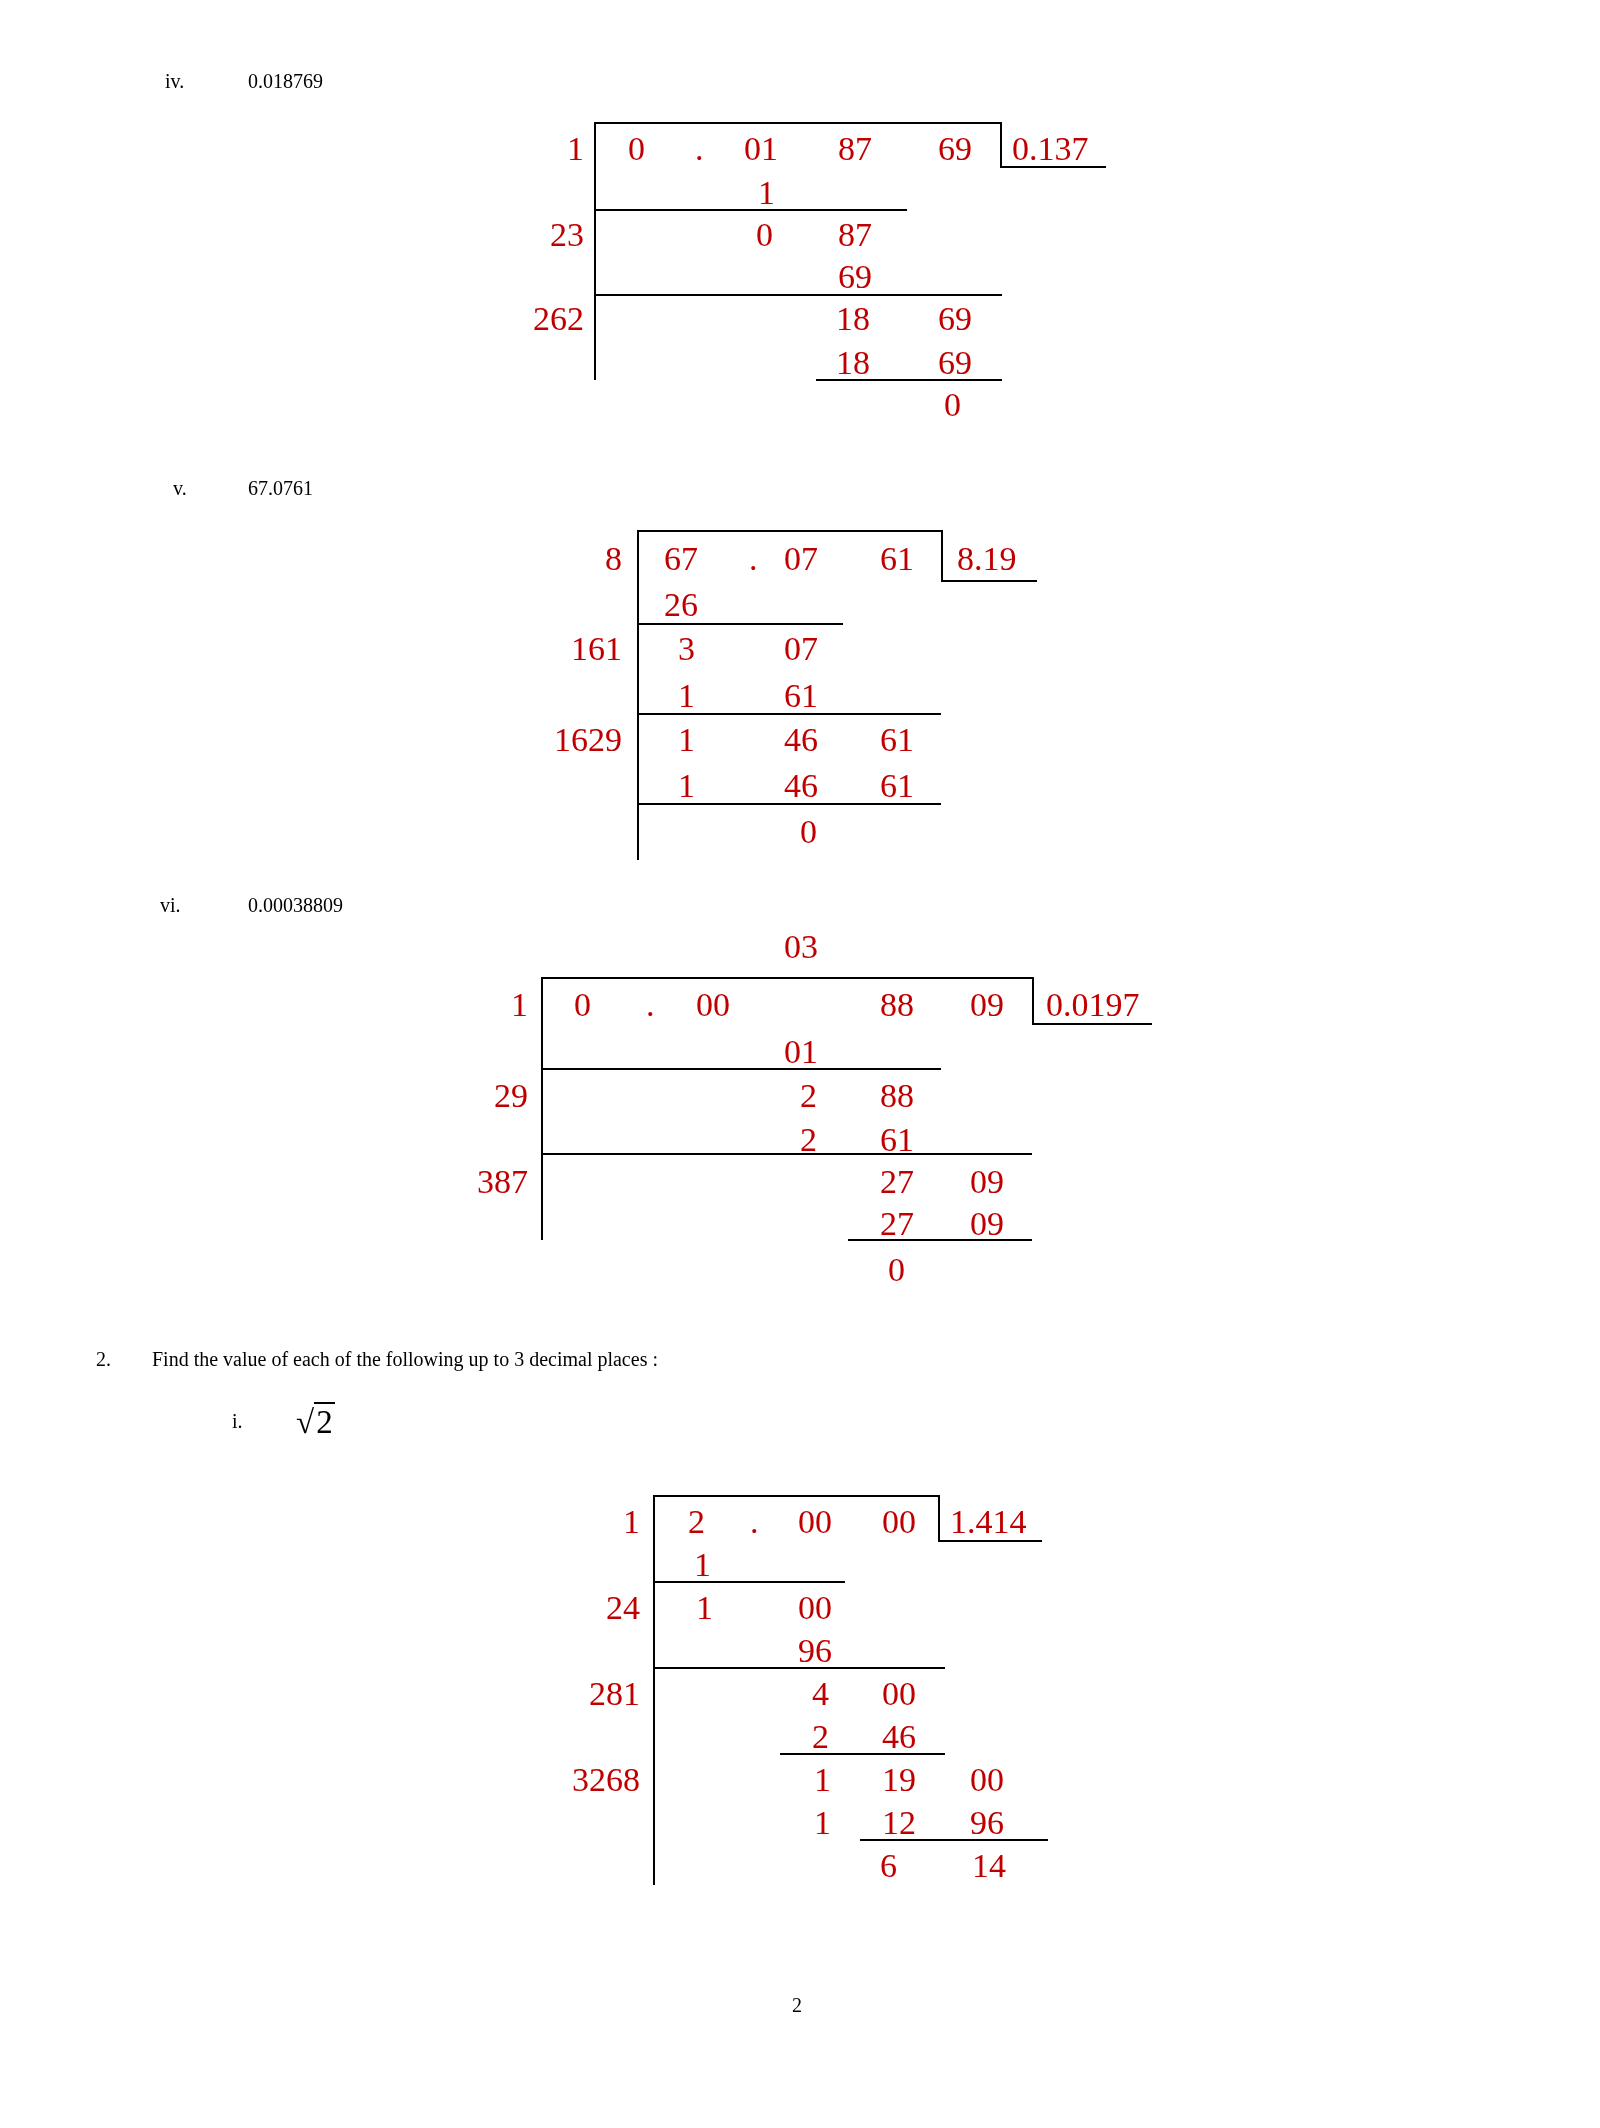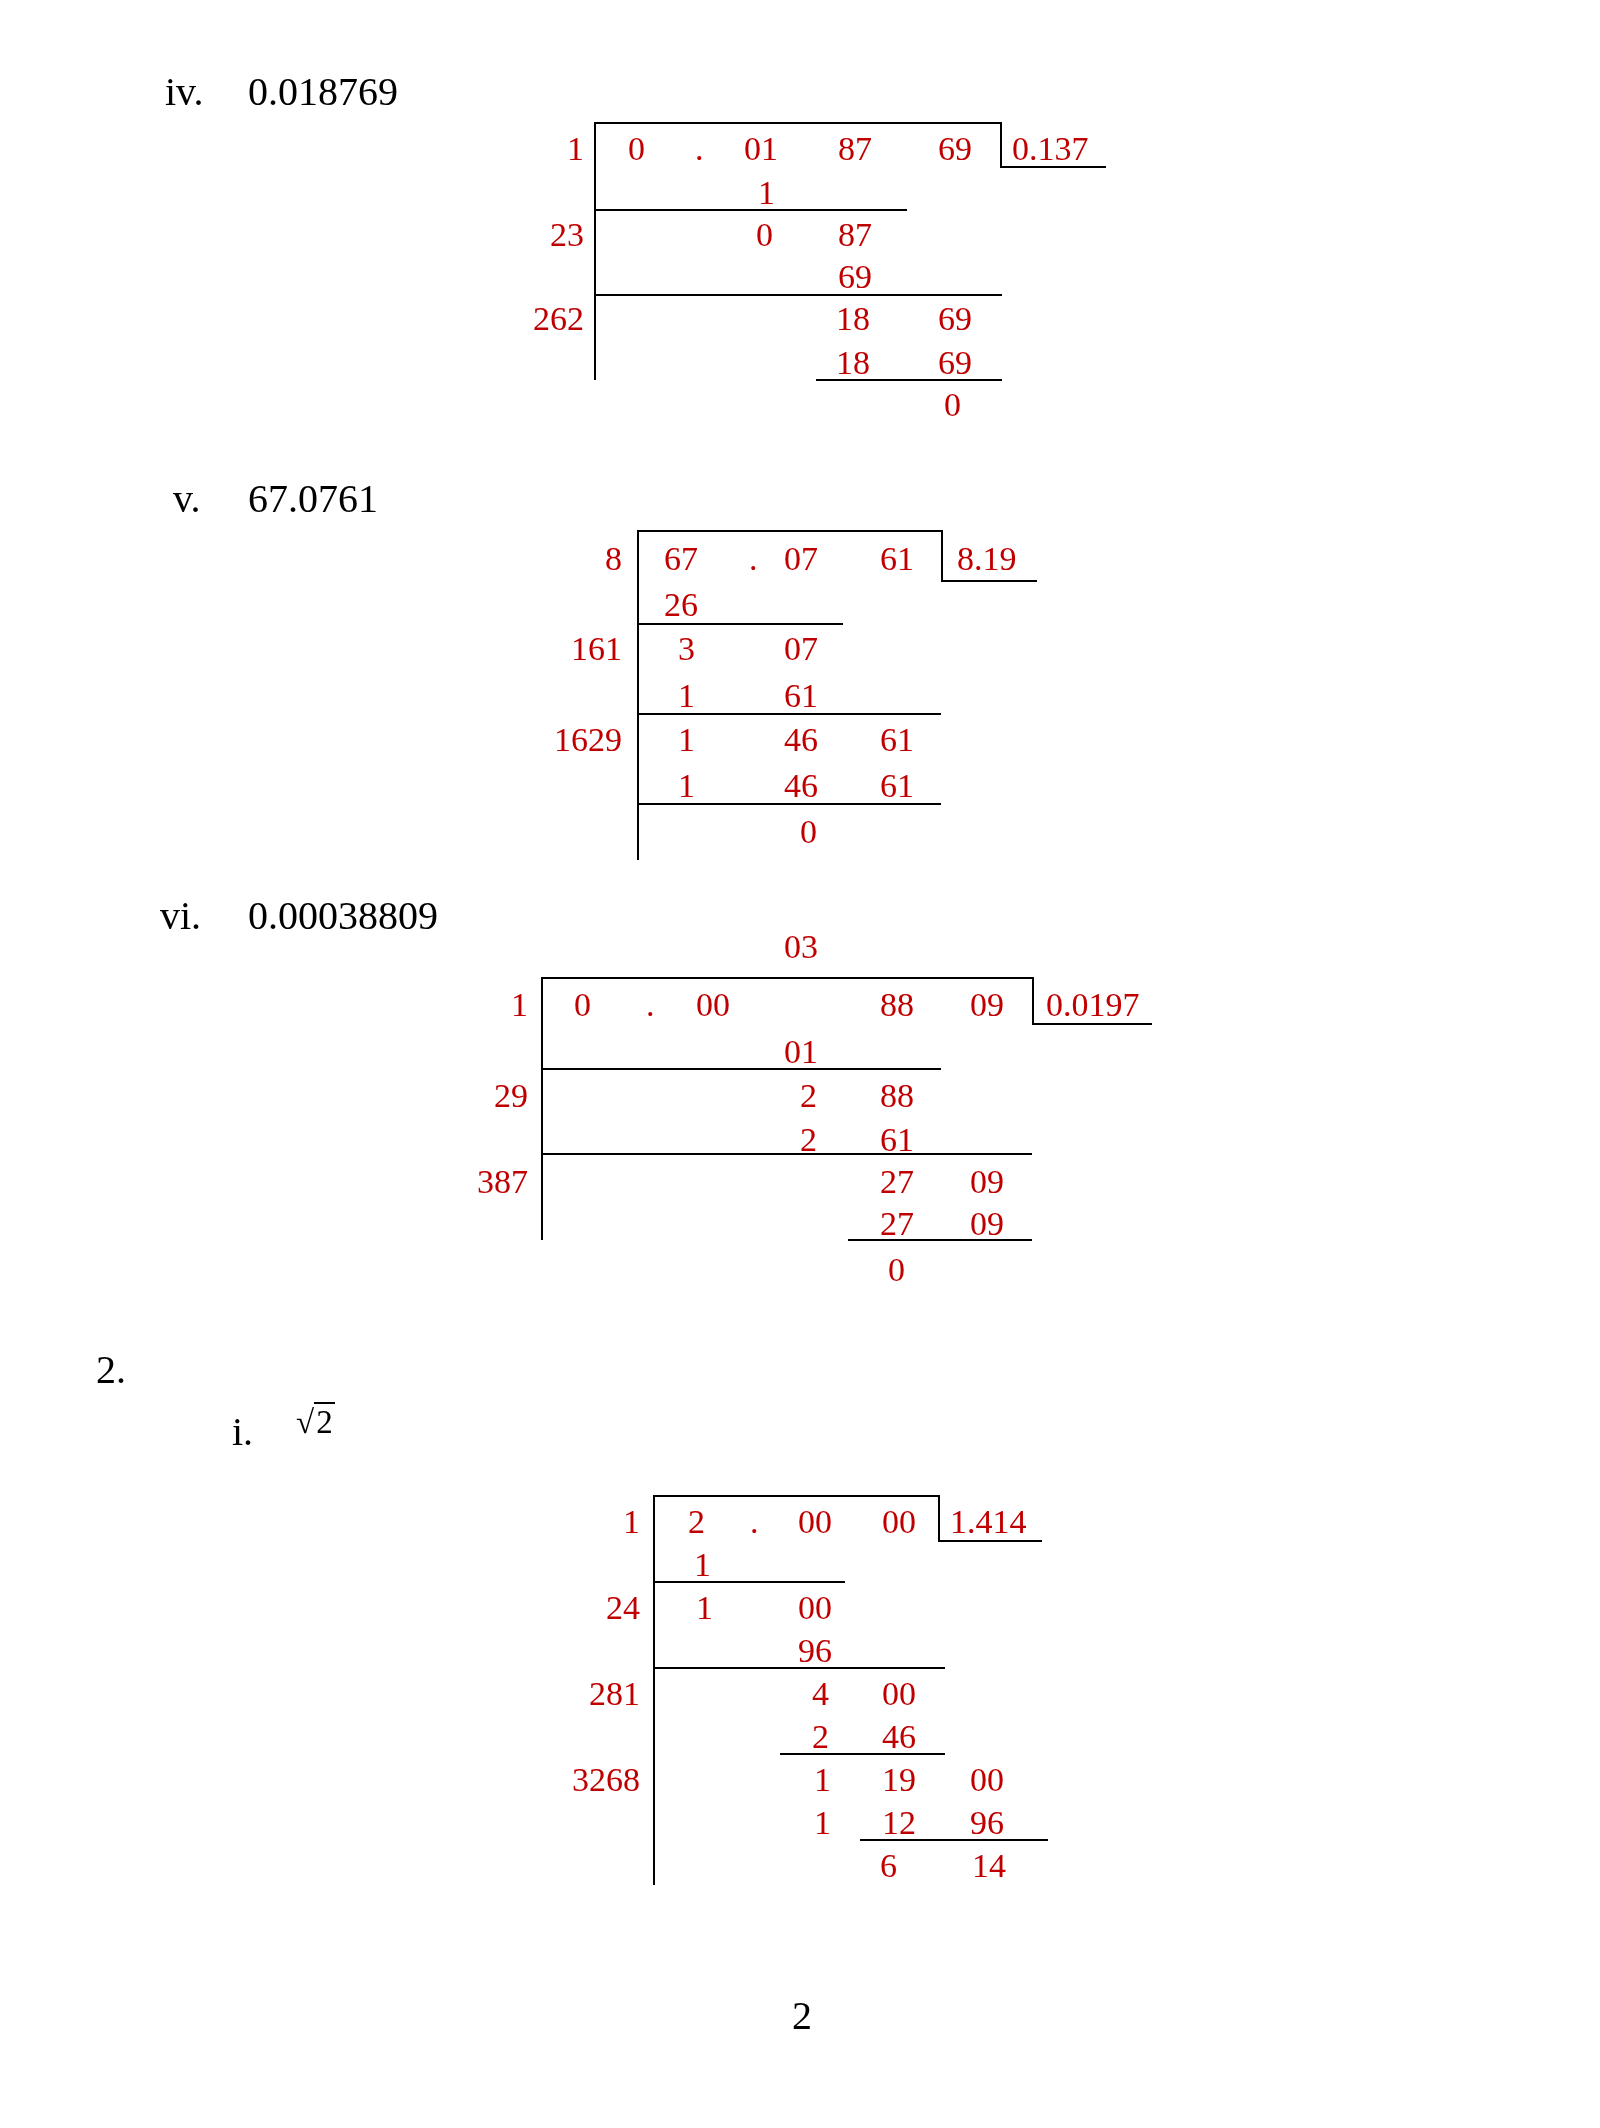--- a/index.html
+++ b/index.html
@@ -4,21 +4,21 @@
 <title>Document</title>
 <style>
   :root { --accent:#c00000; --ink:#000000; }
   * { margin:0; padding:0; box-sizing:border-box; }
   html,body { background:#ffffff; }
   .page {
     position:relative; width:1600px; height:2128px; background:#ffffff;
     font-family:"Liberation Serif", serif; overflow:hidden;
   }
   .blk {
-    position:absolute; color:var(--ink,#000); font-size:40px; line-height:1.1;
+    position:absolute; color:var(--ink,#000); font-size:20px; line-height:1.1;
     white-space:nowrap;
   }
   .red {
     position:absolute; color:var(--accent,#c00000); font-size:34px; line-height:1.1;
     white-space:nowrap;
   }
   .dvr { text-align:right; }
   .hl { position:absolute; height:2px; background:#000; }
   .vl { position:absolute; width:2px; background:#000; }
   .radicand { border-top:2px solid #000; padding:0 2px; }
@@ -143,20 +143,21 @@
     <span class="red" style="left:880px;top:1163px">27</span>
     <span class="red" style="left:970px;top:1163px">09</span>
 
     <span class="red" style="left:880px;top:1205px">27</span>
     <span class="red" style="left:970px;top:1205px">09</span>
 
     <span class="red" style="left:888px;top:1251px">0</span>
   </div>
 
   <span class="blk" style="left:96px;top:1348px">2.</span>
+  <span class="blk" style="left:152px;top:1348px">Find the value of each of the following up to 3 decimal places :</span>
 
   <span class="blk" style="left:232px;top:1410px">i.</span>
   <span class="blk" style="left:296px;top:1404px;font-size:33px"><span>√</span><span class="radicand">2</span></span>
 
   <div>
     <div class="hl" style="left:653px;top:1495px;width:287px"></div>
     <div class="vl" style="left:653px;top:1495px;height:390px"></div>
     <div class="vl" style="left:938px;top:1495px;height:47px"></div>
     <div class="hl" style="left:938px;top:1540px;width:104px"></div>
     <div class="hl" style="left:653px;top:1581px;width:192px"></div>

